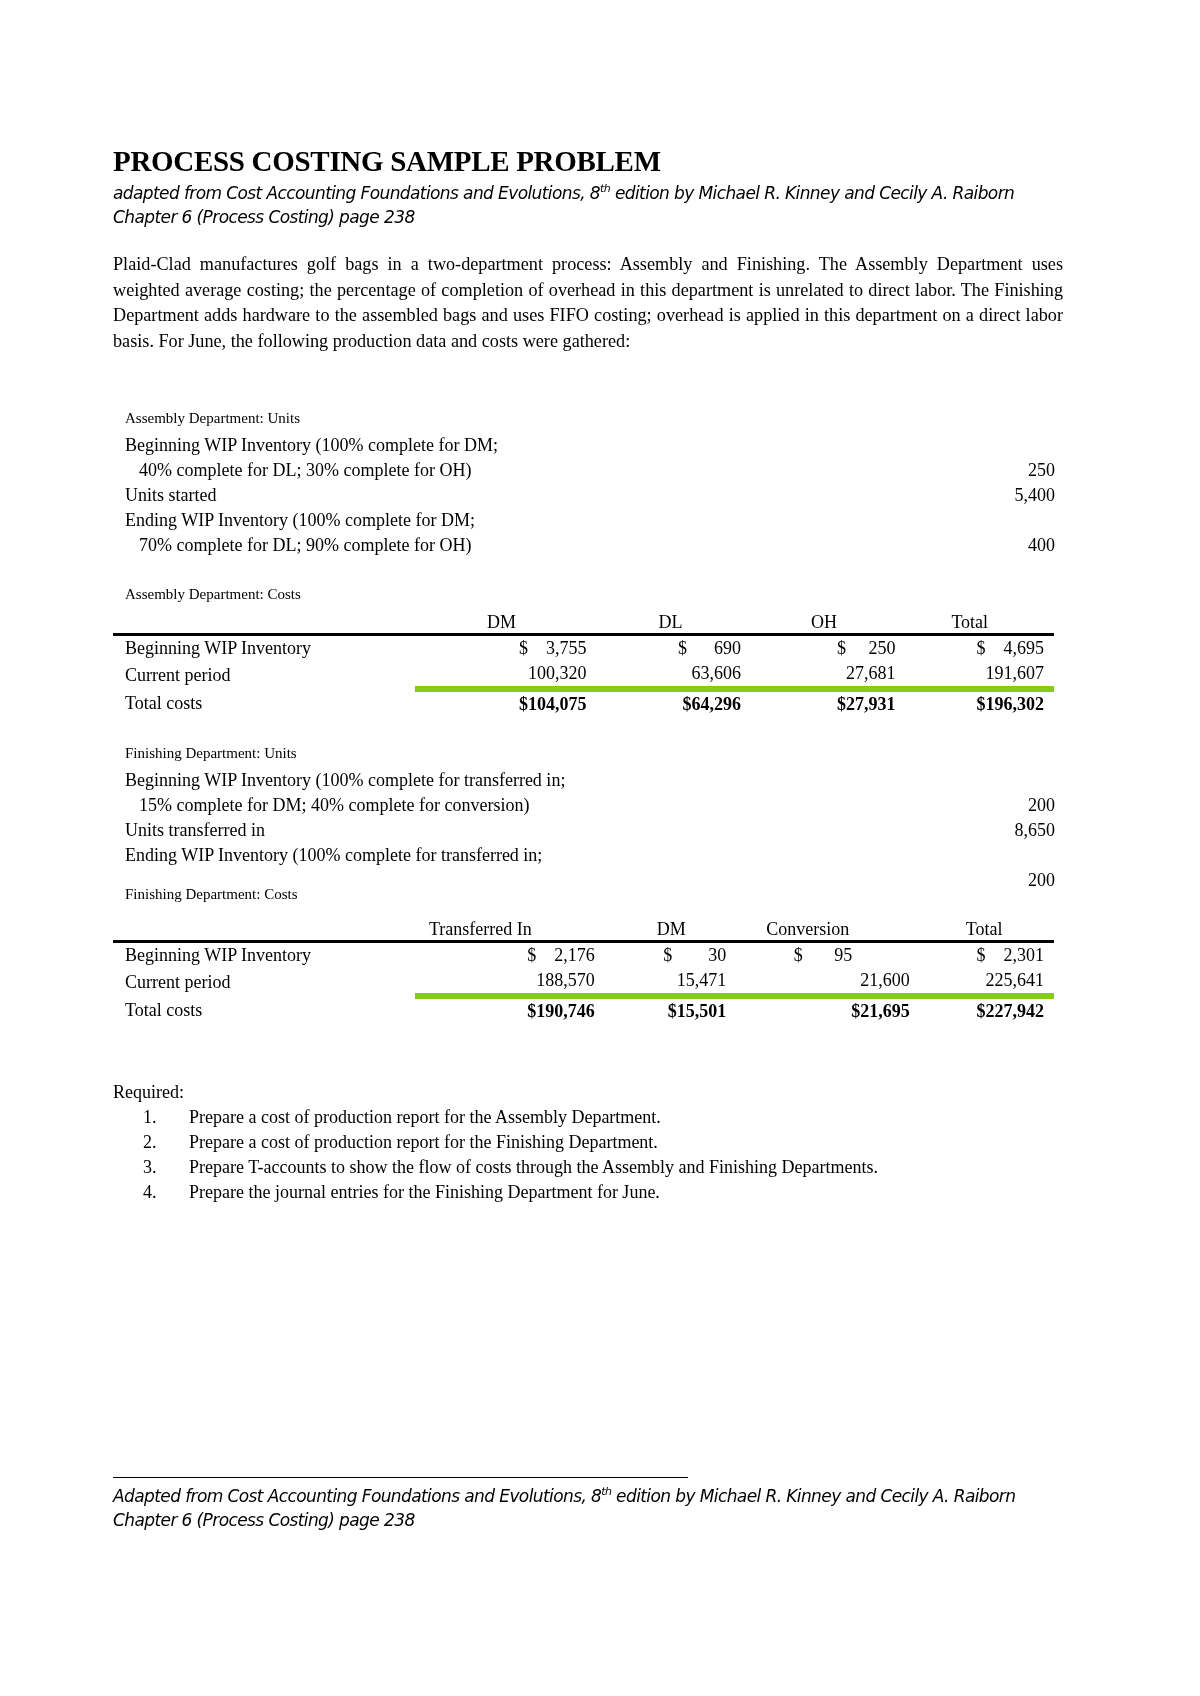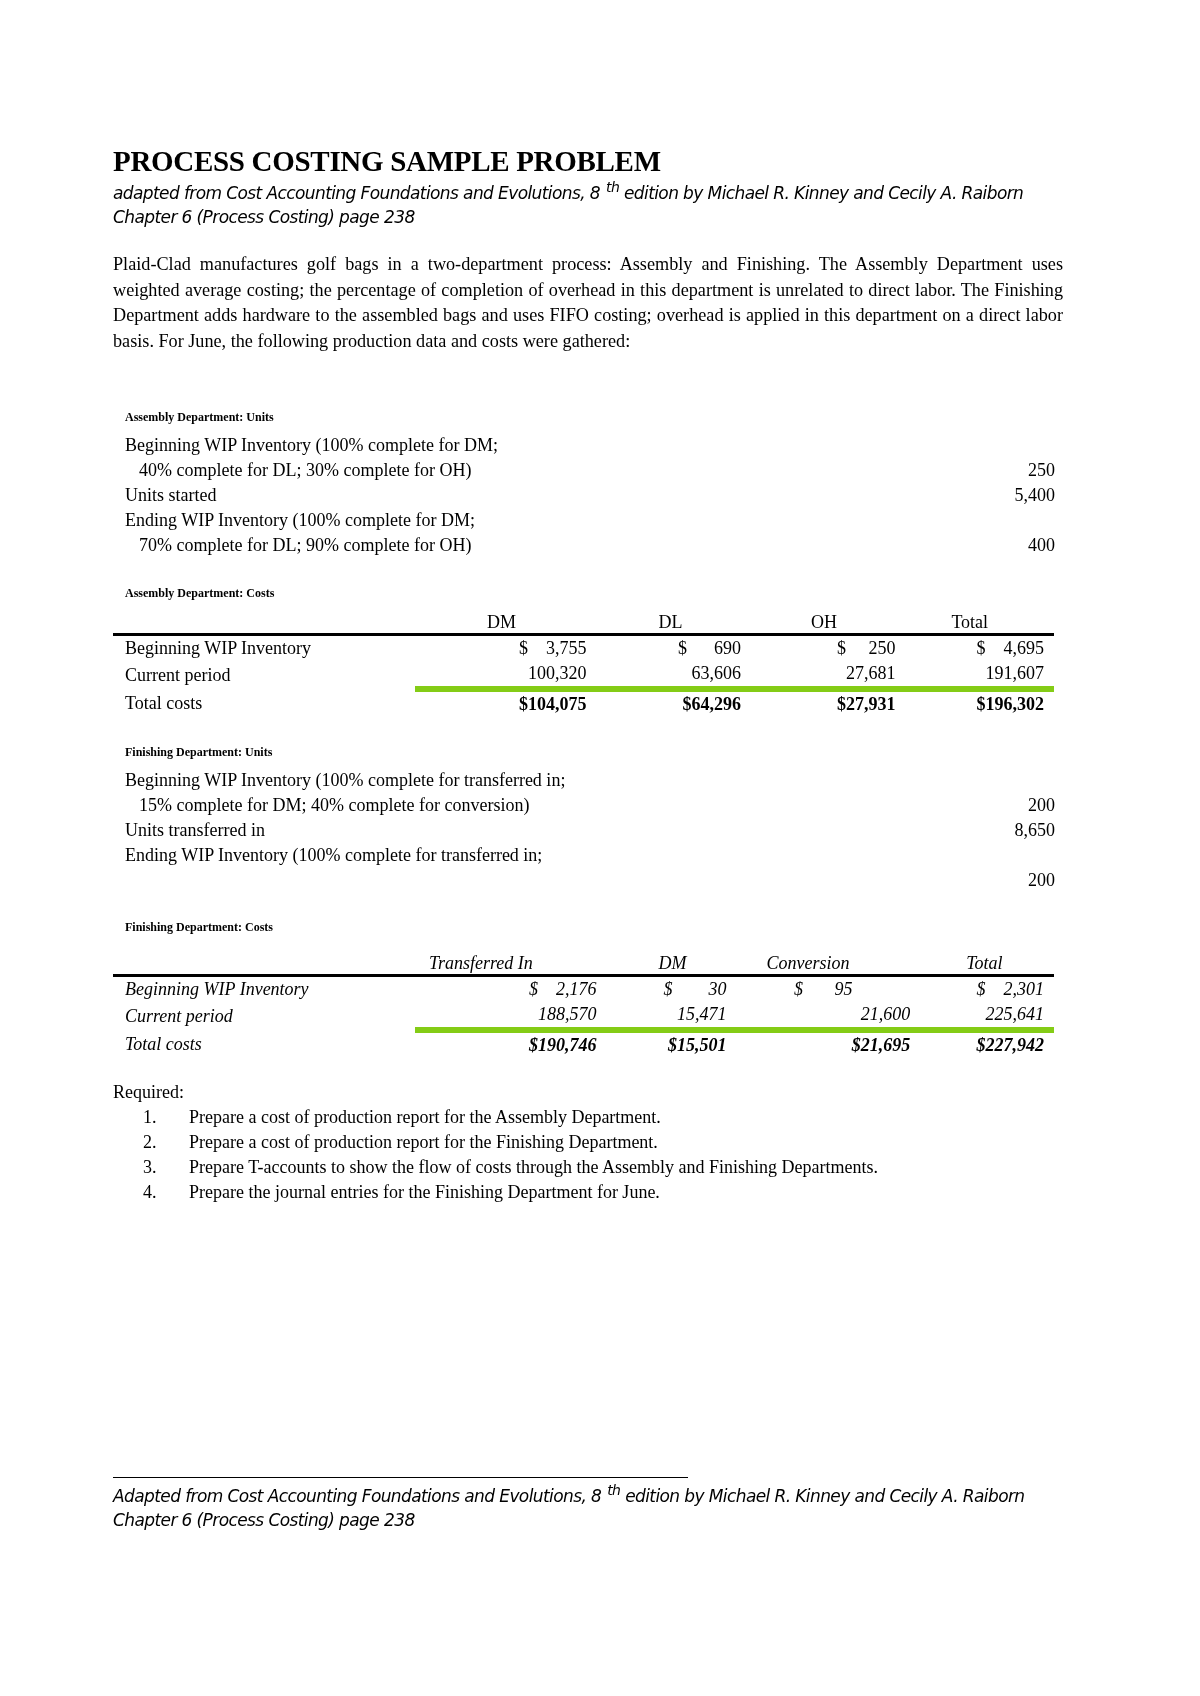--- a/index.html
+++ b/index.html
@@ -2,40 +2,40 @@
 <html><head>
 <meta charset="utf-8">
 <style>
   html, body { margin: 0; padding: 0; background: #ffffff; }
   body { width: 1200px; height: 1696px; position: relative; overflow: hidden;
          font-family: "Liberation Serif", "DejaVu Serif", serif; color: #000; }
   .page { position: absolute; left: 113px; top: 0; width: 950px; }
   .title { position: absolute; top: 145px; left: 0; font-size: 29px; font-weight: bold; letter-spacing: -0.3px; white-space: nowrap; }
   .italic-line { position: absolute; left: 0; font-size: 17px; font-style: italic; white-space: nowrap; font-family: "DejaVu Sans", "Liberation Sans", sans-serif; letter-spacing: -0.6px; }
   .intro { position: absolute; top: 252px; left: 0; width: 950px; font-size: 18.2px; line-height: 25.5px; text-align: justify; }
-  .section-head { position: absolute; left: 12px; font-size: 12px; font-weight: bold; white-space: nowrap; text-align: right; }
+  .section-head { position: absolute; left: 12px; font-size: 15px; font-weight: normal; white-space: nowrap; text-align: right; }
   .unit-row { position: absolute; left: 12px; width: 930px; font-size: 18px; height: 25px; white-space: nowrap; }
   .unit-row .lbl { position: absolute; left: 0; }
   .unit-row .lbl.indent { left: 14px; }
   .unit-row .val { position: absolute; right: 0; }
   table.costs { position: absolute; left: 0; width: 941px; border-collapse: collapse; font-size: 18px; }
   table.costs td, table.costs th { padding: 0; height: 25px; font-weight: normal; white-space: nowrap; }
   table.costs th { text-align: left; }
   table.costs .lblcell { padding-left: 12px; width: 290px; }
   table.costs tr.hdr th { border-bottom: 3px solid #000; height: 22px; vertical-align: bottom; }
   table.costs .num { text-align: right; padding-right: 10px; }
   table.costs tr.current td.num { border-bottom: 6px solid #84cc16; }
   table.costs tr.total td.num { font-weight: bold; }
   .required { position: absolute; left: 0; top: 1082px; font-size: 18px; }
   .req-list { position: absolute; left: 0; top: 1107px; font-size: 18px; }
   .req-item { position: relative; height: 25px; white-space: nowrap; }
   .req-item .n { position: absolute; left: 30px; }
   .req-item .t { position: absolute; left: 76px; }
   .footnote-rule { position: absolute; left: 0; top: 1477px; width: 575px; border-top: 1.5px solid #000; }
-  sup { font-size: 14px; line-height: 0; margin-left: 6px; }
+  sup { font-size: 11px; line-height: 0; }
 </style>
 </head>
 <body>
 
 <div class="page">
 
   <div class="title">PROCESS COSTING SAMPLE PROBLEM</div>
 
   <div class="italic-line" style="top:183px;"><span>adapted from Cost Accounting Foundations and Evolutions, 8</span><sup>th</sup><span> edition by Michael R. Kinney and Cecily A. Raiborn</span></div>
   <div class="italic-line" style="top:207px;">Chapter 6 (Process Costing) page 238</div>
@@ -112,22 +112,22 @@
     <span class="val">8,650</span>
   </div>
   <div class="unit-row" style="top:845px;">
     <span class="lbl">Ending WIP Inventory (100% complete for transferred in;</span>
     <span class="val"></span>
   </div>
   <div class="unit-row" style="top:870px;">
     <span class="val">200</span>
   </div>
 
-  <div class="section-head" style="top:920px;">Finishing Department: Costs</div>
-  <table class="costs" style="top:952px;font-style:italic;">
+  <div class="section-head" style="top:886px;">Finishing Department: Costs</div>
+  <table class="costs" style="top:918px;">
     <tbody>
         <tr class="hdr">
       <th class="lblcell"></th>
       <th style="padding-left:14px;">Transferred In</th>
       <th style="padding-left:52px;">DM</th>
       <th style="padding-left:30px;">Conversion</th>
       <th style="padding-left:46px;">Total</th>
     </tr>
     <tr class="begin">
       <td class="lblcell">Beginning WIP Inventory</td>

